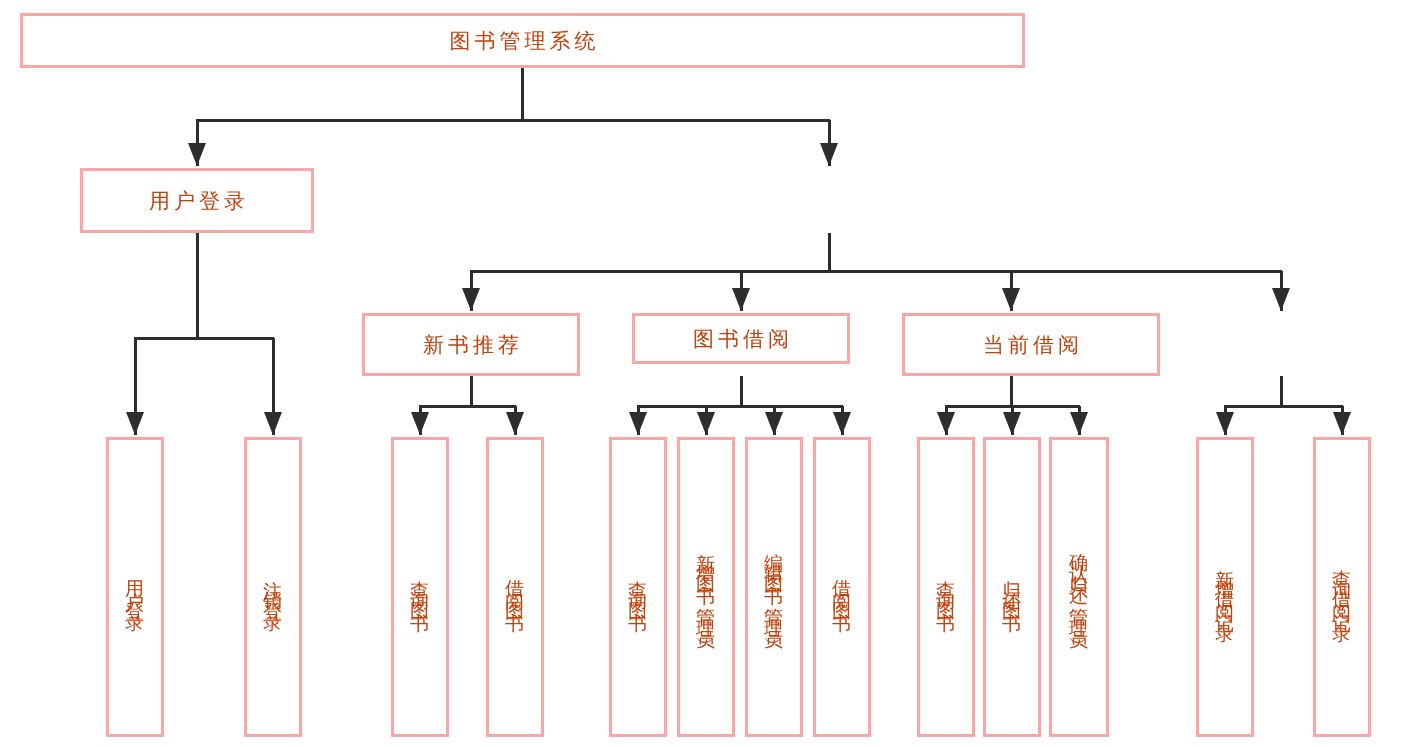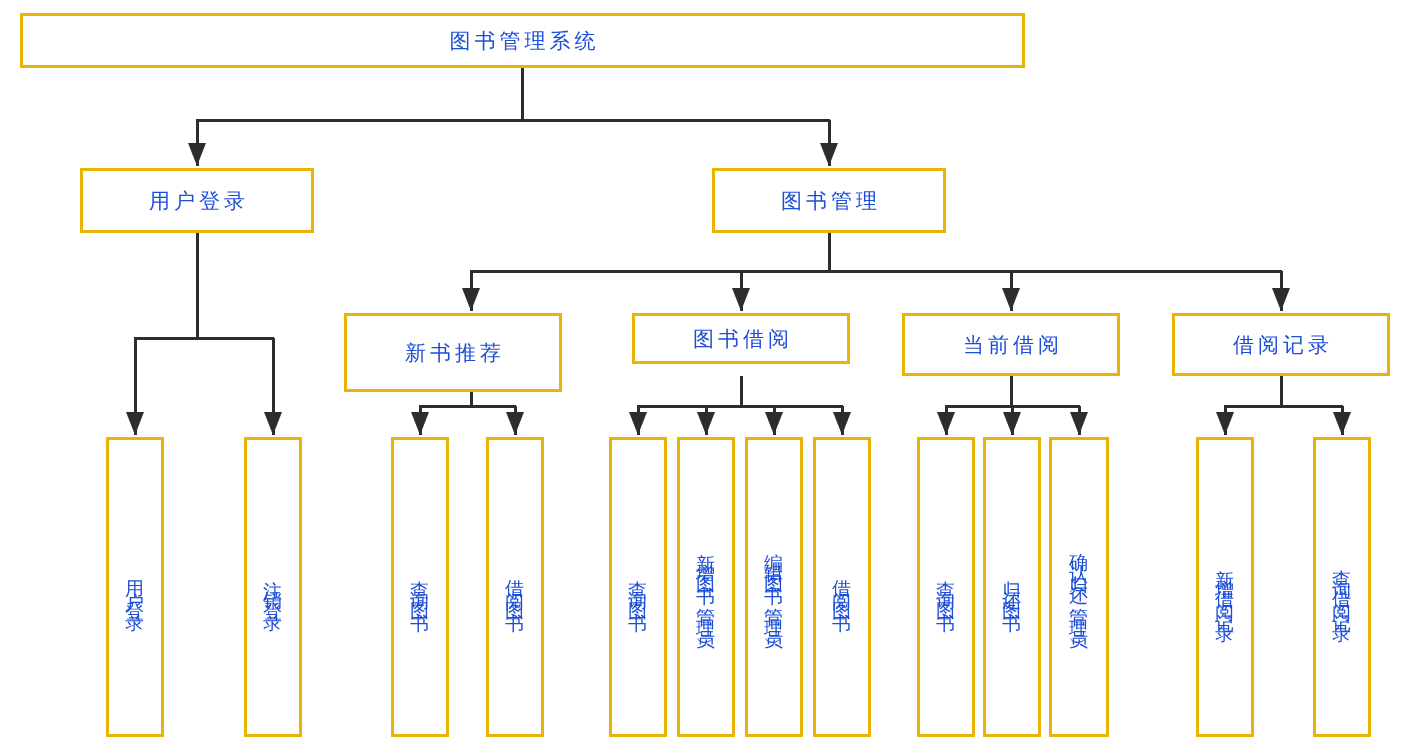--- a/index.html
+++ b/index.html
@@ -7,26 +7,26 @@
     position: relative;
     width: 1405px;
     height: 747px;
     background: #ffffff;
     overflow: hidden;
     font-family: "Liberation Sans", sans-serif;
   }
   .box {
     position: absolute;
     box-sizing: border-box;
-    border: 3px solid #eab308;
+    border: 3px solid #fca5a5;
     background: #ffffff;
     display: flex;
     align-items: center;
     justify-content: center;
-    color: #1d4ed8;
+    color: #c2410c;
     z-index: 2;
   }
   .hlabel {
     font-size: 21px;
     letter-spacing: 4px;
     white-space: nowrap;
     text-indent: 4px; 
   }
   .vlabel {
     writing-mode: vertical-rl;
@@ -66,35 +66,29 @@
 
 <div id="canvas">
 
   <div class="box" style="left:20px; top:13px; width:1005px; height:55px">
     <span class="hlabel">图书管理系统</span>
   </div>
 
   <div class="box" style="left:80px; top:168px; width:234px; height:65px">
     <span class="hlabel">用户登录</span>
   </div>
-  <div class="box" style="left:712px; top:168px; width:234px; height:65px">
-    <span class="hlabel">图书管理</span>
-  </div>
 
-  <div class="box" style="left:344px; top:313px; width:218px; height:79px">
+  <div class="box" style="left:362px; top:313px; width:218px; height:63px">
     <span class="hlabel">新书推荐</span>
   </div>
   <div class="box" style="left:632px; top:313px; width:218px; height:51px">
     <span class="hlabel">图书借阅</span>
   </div>
-  <div class="box" style="left:902px; top:313px; width:218px; height:63px">
+  <div class="box" style="left:902px; top:313px; width:258px; height:63px">
     <span class="hlabel">当前借阅</span>
-  </div>
-  <div class="box" style="left:1172px; top:313px; width:218px; height:63px">
-    <span class="hlabel">借阅记录</span>
   </div>
 
   <div class="box" style="left:106px; top:437px; width:58px; height:300px">
     <span class="vlabel">用户登录</span>
   </div>
   <div class="box" style="left:244px; top:437px; width:58px; height:300px">
     <span class="vlabel">注销登录</span>
   </div>
 
   <div class="box" style="left:391px; top:437px; width:58px; height:300px">

